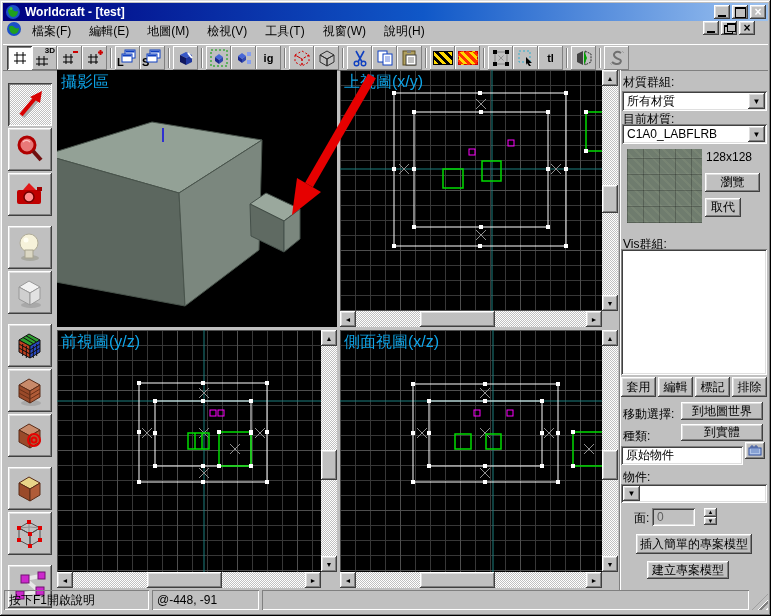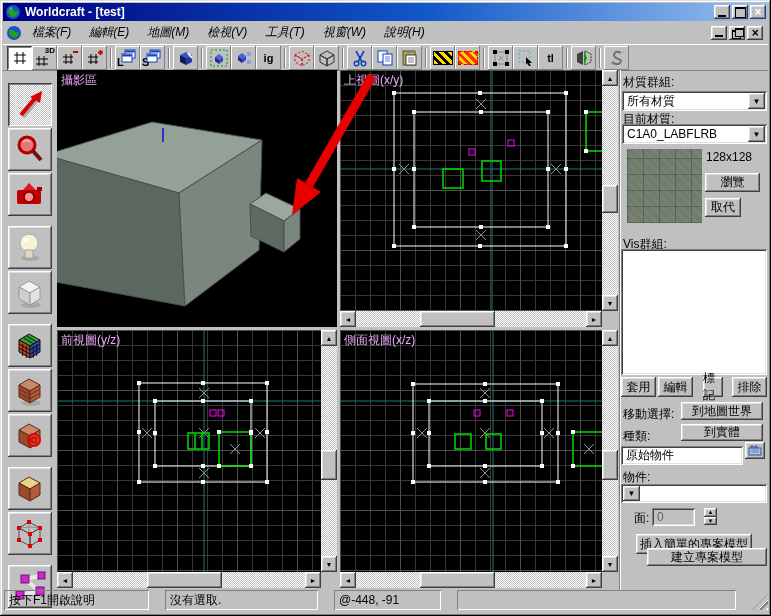--- a/index.html
+++ b/index.html
@@ -16,40 +16,40 @@
   .titlebar{position:absolute;left:3px;top:3px;right:3px;height:18px;display:flex;align-items:center;
     background:linear-gradient(90deg,#000080 0%,#1058c8 55%,#9cc2f0 100%);color:#fff;font-weight:bold;padding-left:2px;gap:4px;}
   .titlebar .tbtns{margin-left:auto;display:flex;gap:2px;padding-right:2px;}
   .wbtn{width:16px;height:14px;display:flex;align-items:center;justify-content:center;position:relative;}
   .ic-min{width:8px;height:2px;background:#000;margin-top:7px;}
   .ic-max{width:9px;height:8px;border:1px solid #000;border-top-width:2px;}
   .ic-rest{width:7px;height:6px;border:1px solid #000;border-top-width:2px;margin-top:3px;margin-left:-2px;}
   .ic-rest::before{content:"";position:absolute;width:7px;height:6px;border:1px solid #000;border-top-width:2px;top:2px;left:6px;background:#c0c0c0;}
   .ic-x{font-weight:bold;font-size:12px;line-height:10px;}
   
-  .menubar{position:absolute;left:3px;top:21px;right:7px;height:23px;display:flex;align-items:center;gap:2px;padding-left:3px;font-style:italic;}
+  .menubar{position:absolute;left:3px;top:21px;right:15px;height:23px;display:flex;gap:2px;padding-left:3px;}
   .menu-item{padding:2px 8px;}
   .menubar .tbtns{margin-left:auto;display:flex;gap:2px;padding-right:1px;}
   
   .toolbar{position:absolute;left:3px;top:44px;right:3px;height:27px;display:flex;align-items:center;padding-left:4px;
     box-shadow:inset 0 1px 0 #fff,inset 0 -1px 0 #808080;}
   .tbtn{width:25px;height:24px;display:flex;align-items:center;justify-content:center;position:relative;flex:none;}
   .tsep{width:2px;height:20px;margin:0 3px;box-shadow:inset 1px 0 0 #808080,inset -1px 0 0 #fff;flex:none;}
   .tlabel{font-size:11px;font-weight:bold;}
   .hz1{width:18px;height:12px;background:repeating-linear-gradient(45deg,#ffd800 0 3px,#000 3px 6px);border:1px solid #000;}
   .hz2{width:18px;height:12px;background:repeating-linear-gradient(45deg,#ff3000 0 3px,#ffd800 3px 6px);border:1px dashed #c00;}
   
   .toolcol{position:absolute;left:2px;top:70px;width:55px;height:518px;display:flex;flex-direction:column;align-items:center;padding-top:4px;}
   .toolcol .grp-sep{width:46px;height:2px;margin:4px 0;box-shadow:inset 0 1px 0 #808080,inset 0 -1px 0 #fff;}
   .pbtn{width:44px;height:43px;margin:1px 0;display:flex;align-items:center;justify-content:center;flex:none;}
   .pbtn.active{box-shadow:inset 1px 1px 0 #404040,inset -1px -1px 0 #fff,inset 2px 2px 0 #808080;
     background:repeating-conic-gradient(#fff 0 25%,#c0c0c0 0 50%) 0 0/2px 2px;}
   
   .vp{position:absolute;background:#000;box-shadow:inset 1px 1px 0 #808080,inset -1px -1px 0 #dfdfdf;}
-  .vp-label{position:absolute;left:4px;top:2px;color:#f0abfc;font-size:12px;z-index:5;}
+  .vp-label{position:absolute;left:4px;top:2px;color:#0ea5e9;font-size:16px;z-index:5;}
   .sb-v{position:absolute;right:0;top:0;bottom:16px;width:16px;background:repeating-conic-gradient(#fff 0 25%,#c0c0c0 0 50%) 0 0/2px 2px;}
   .sb-h{position:absolute;left:0;right:16px;bottom:0;height:16px;background:repeating-conic-gradient(#fff 0 25%,#c0c0c0 0 50%) 0 0/2px 2px;}
   .sb-corner{position:absolute;right:0;bottom:0;width:16px;height:16px;background:#c0c0c0;}
   .sbtn{position:absolute;width:16px;height:16px;display:flex;align-items:center;justify-content:center;font-size:7px;color:#000;}
   .sthumb{position:absolute;}
   .overlay-arrow{position:absolute;left:57px;top:70px;width:561px;height:518px;pointer-events:none;z-index:40;}
   
   .rpanel{position:absolute;left:620px;top:70px;width:149px;height:520px;box-shadow:inset 1px 0 0 #fff, -1px 0 0 #808080;}
   .rpanel .lab{position:absolute;left:3px;}
   .rp-abs{position:absolute;}
@@ -59,21 +59,21 @@
   .pushbtn{display:flex;align-items:center;justify-content:center;font-size:12px;}
   .texpreview{background-color:#6f7c6e;background-image:
      repeating-linear-gradient(0deg,rgba(0,0,0,.22) 0 1px,rgba(255,255,255,.04) 1px 2px,transparent 2px 16px),
      repeating-linear-gradient(90deg,rgba(0,0,0,.22) 0 1px,transparent 1px 16px),
      repeating-linear-gradient(45deg,rgba(180,190,150,.12) 0 2px,transparent 2px 7px);}
   .editfield{position:absolute;background:#fff;box-shadow:inset 1px 1px 0 #808080,inset -1px -1px 0 #fff,inset 2px 2px 0 #404040,inset -2px -2px 0 #dfdfdf;border:none;padding-left:5px;font-family:inherit;font-size:12px;}
   .editfield:disabled{background:#c0c0c0;color:#606060;}
   .spin{position:absolute;width:13px;height:17px;display:flex;flex-direction:column;}
   .spin div{flex:1;display:flex;align-items:center;justify-content:center;font-size:6px;}
   
-  .statusbar{position:absolute;left:2px;right:2px;bottom:2px;height:24px;display:flex;align-items:center;gap:16px;padding:2px 1px 2px 2px;}
+  .statusbar{position:absolute;left:2px;right:2px;bottom:2px;height:24px;display:flex;align-items:center;gap:3px;padding:2px 1px 2px 2px;}
   .sfield{height:20px;display:flex;align-items:center;padding-left:5px;box-shadow:inset 1px 1px 0 #808080,inset -1px -1px 0 #fff;white-space:nowrap;overflow:hidden;}
   .grip{width:16px;height:16px;margin-top:4px;background:
     repeating-linear-gradient(135deg,transparent 0 3px,#fff 3px 4px,#808080 4px 6px);
     clip-path:polygon(100% 0,100% 100%,0 100%);}
 </style>
 </head>
 <body>
 
 <svg width="0" height="0" style="position:absolute">
   <defs>
@@ -598,21 +598,21 @@
     </div>
     <div class="rp-abs texpreview" style="left:7px;top:79px;width:75px;height:74px;"></div>
     <span class="rp-abs" style="left:86px;top:80px;">128x128</span>
     <div class="rp-abs pushbtn bout" style="left:85px;top:103px;width:55px;height:19px;">瀏覽</div>
     <div class="rp-abs pushbtn bout" style="left:85px;top:128px;width:36px;height:19px;">取代</div>
 
     <span class="lab" style="top:166px">Vis群組:</span>
     <div class="rp-abs bin" style="left:1px;top:179px;width:146px;height:126px;"></div>
     <div class="rp-abs pushbtn bout" style="left:1px;top:307px;width:35px;height:20px;">套用</div>
     <div class="rp-abs pushbtn bout" style="left:38px;top:307px;width:35px;height:20px;">編輯</div>
-    <div class="rp-abs pushbtn bout" style="left:75px;top:307px;width:20px;height:20px;margin-left:8px;">標記</div>
+    <div class="rp-abs pushbtn bout" style="left:75px;top:307px;width:35px;height:20px;">標記</div>
     <div class="rp-abs pushbtn bout" style="left:112px;top:307px;width:35px;height:20px;">排除</div>
 
     <span class="lab" style="top:336px">移動選擇:</span>
     <div class="rp-abs pushbtn bout" style="left:61px;top:332px;width:82px;height:18px;">到地圖世界</div>
     <span class="lab" style="top:358px">種類:</span>
     <div class="rp-abs pushbtn bout" style="left:61px;top:354px;width:82px;height:17px;">到實體</div>
 
     <input class="editfield" style="left: 1px; top: 376px; width: 115px; height: 17px;" value="原始物件">
     <div class="rp-abs bout" style="left:125px;top:372px;width:20px;height:17px;display:flex;align-items:center;justify-content:center;">
       <svg width="14" height="11">
@@ -628,24 +628,23 @@
     </div>
 
     <span class="lab" style="left:14px;top:440px;">面:</span>
     <input class="editfield" style="left: 32px; top: 438px; width: 36px; height: 16px;" disabled="" value="0">
     <div class="spin" style="left:84px;top:438px;">
       <div class="bout">▲</div>
       <div class="bout">▼</div>
     </div>
 
     <div class="rp-abs pushbtn bout" style="left:16px;top:464px;width:116px;height:20px;text-align:center;">插入簡單的專案模型</div>
-    <div class="rp-abs pushbtn bout" style="left:27px;top:478px;width:120px;height:18px;">建立專案模型</div>
+    <div class="rp-abs pushbtn bout" style="left:27px;top:491px;width:82px;height:18px;">建立專案模型</div>
   </div>
 
   <div class="statusbar">
     <div class="sfield" style="width:140px;flex:none;">按下F1開啟說明</div>
-    <div class="sfield" style="width:148px;flex:none;">沒有選取.</div>
     <div class="sfield" style="width:102px;flex:none;">@-448, -91</div>
     <div class="sfield" style="flex:1;"></div>
     <div class="grip"></div>
   </div>
 
 </div>
 
 </body></html>

